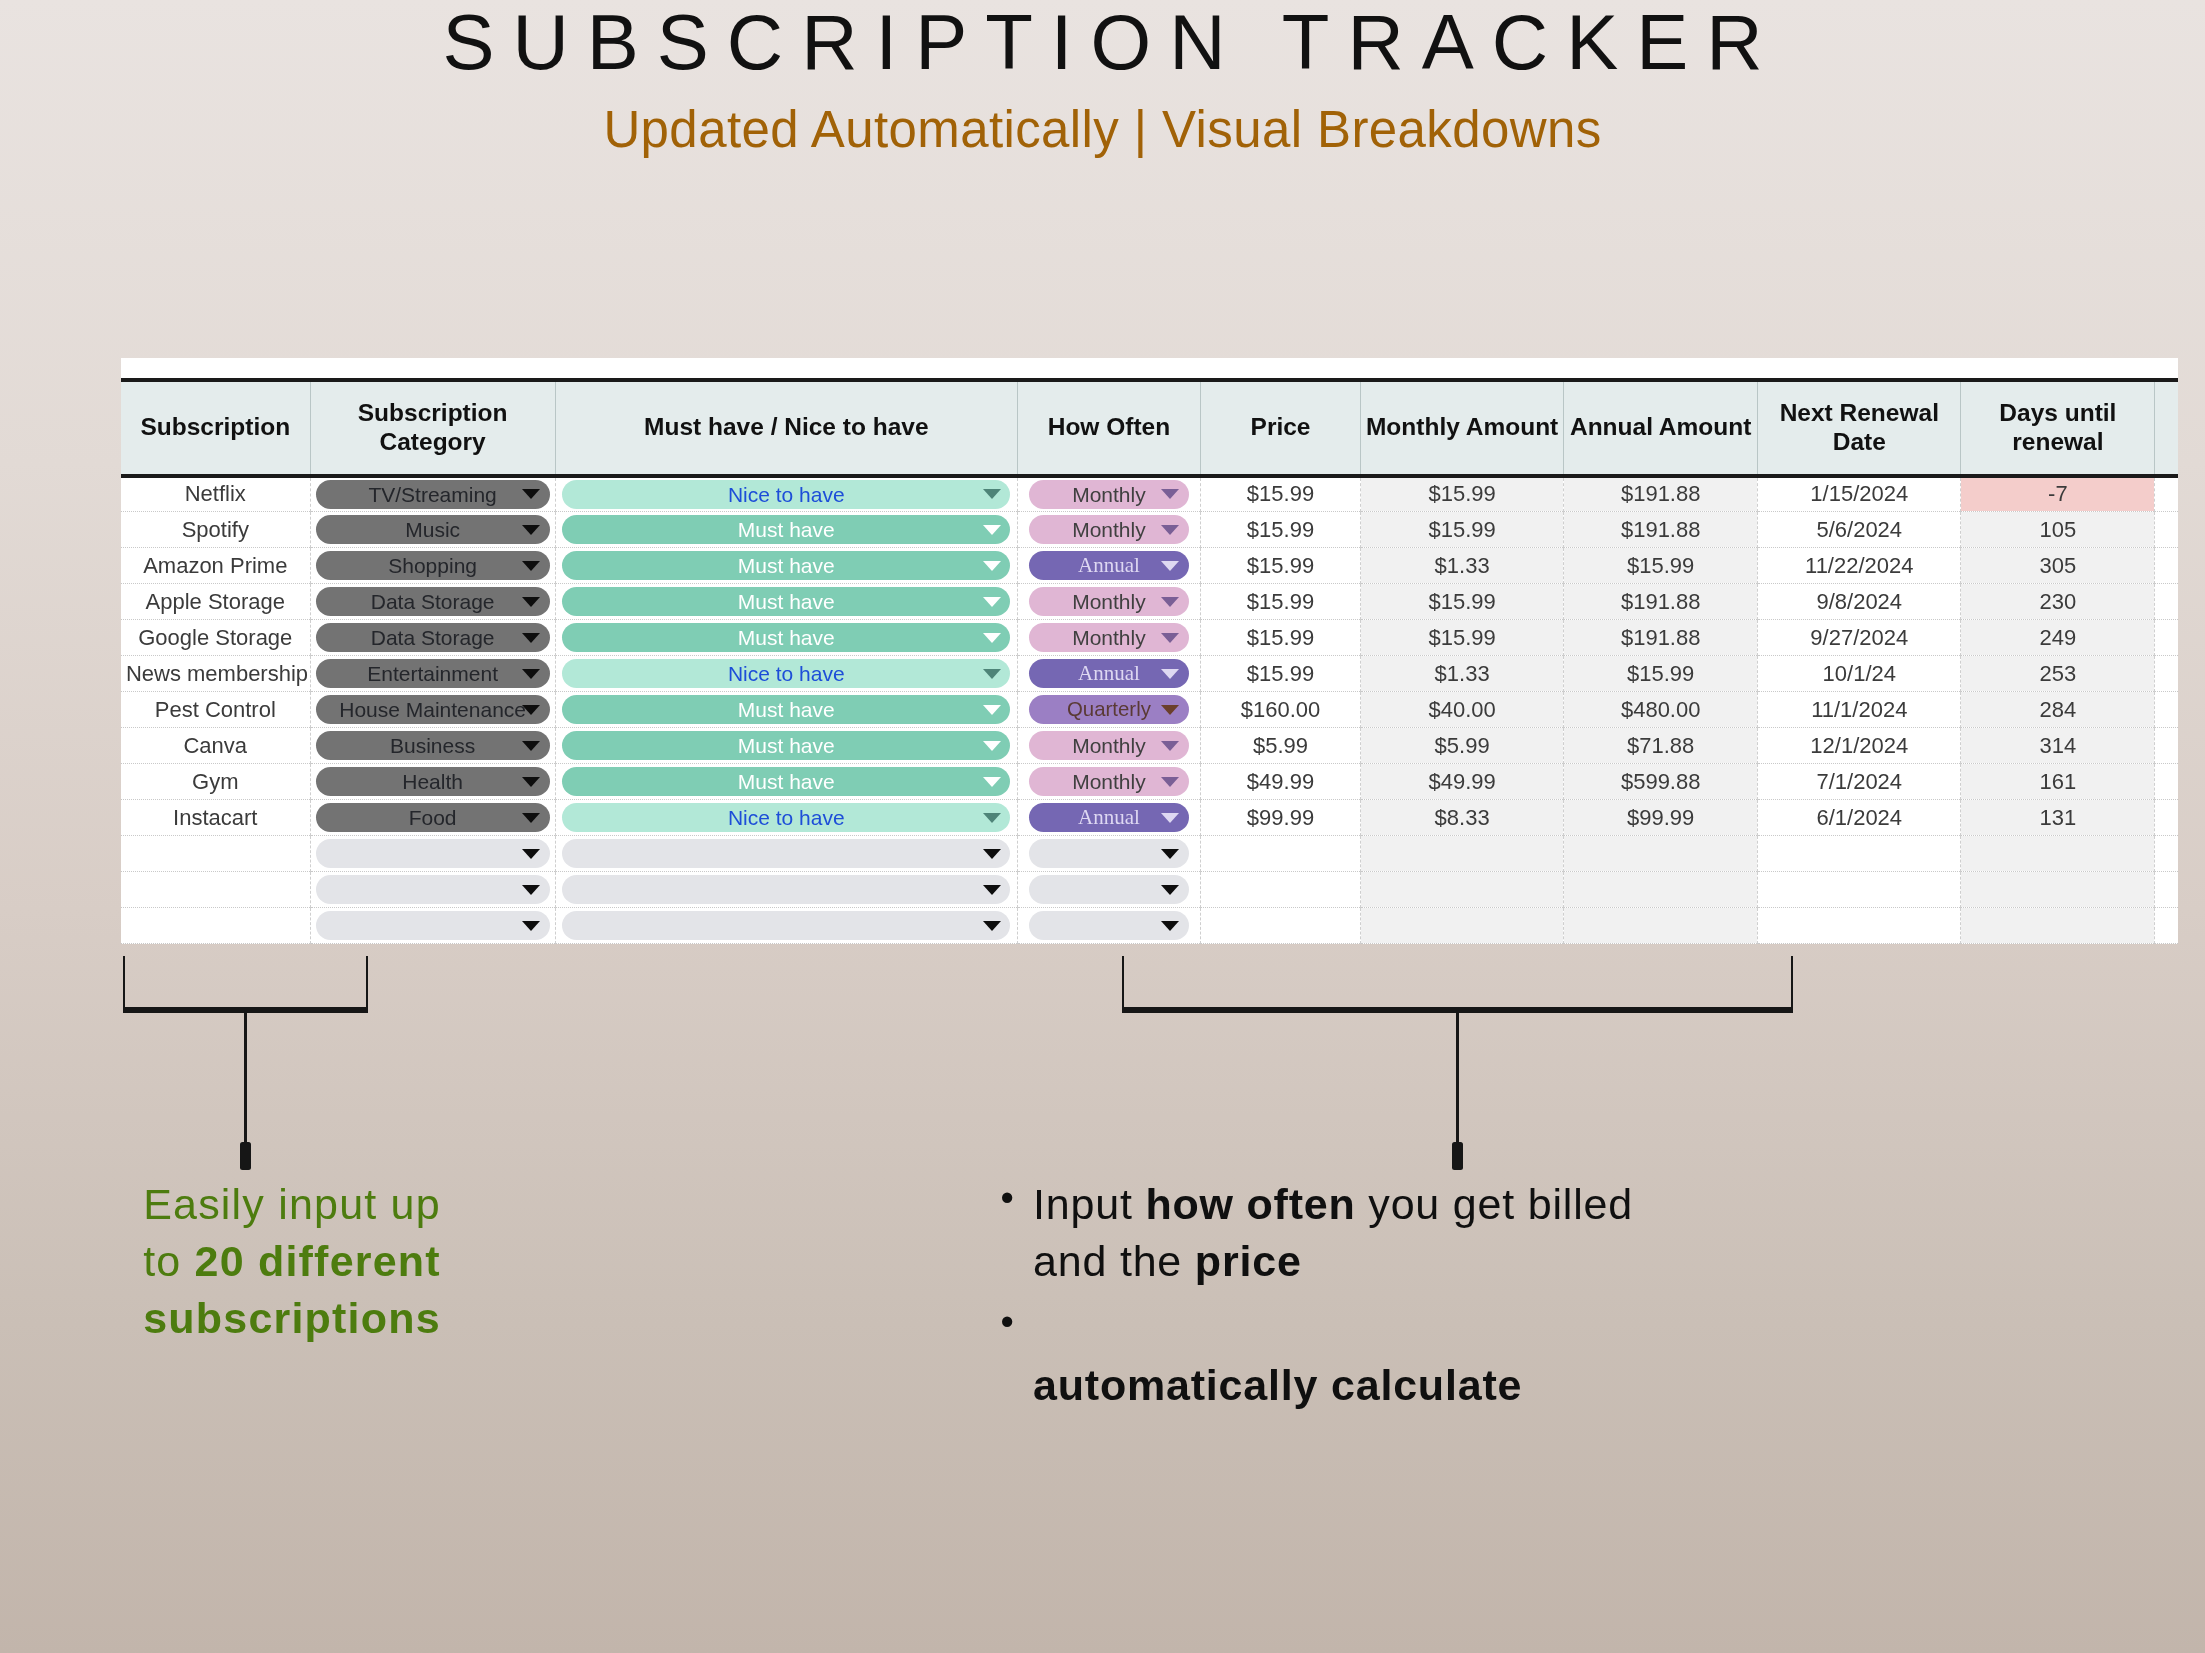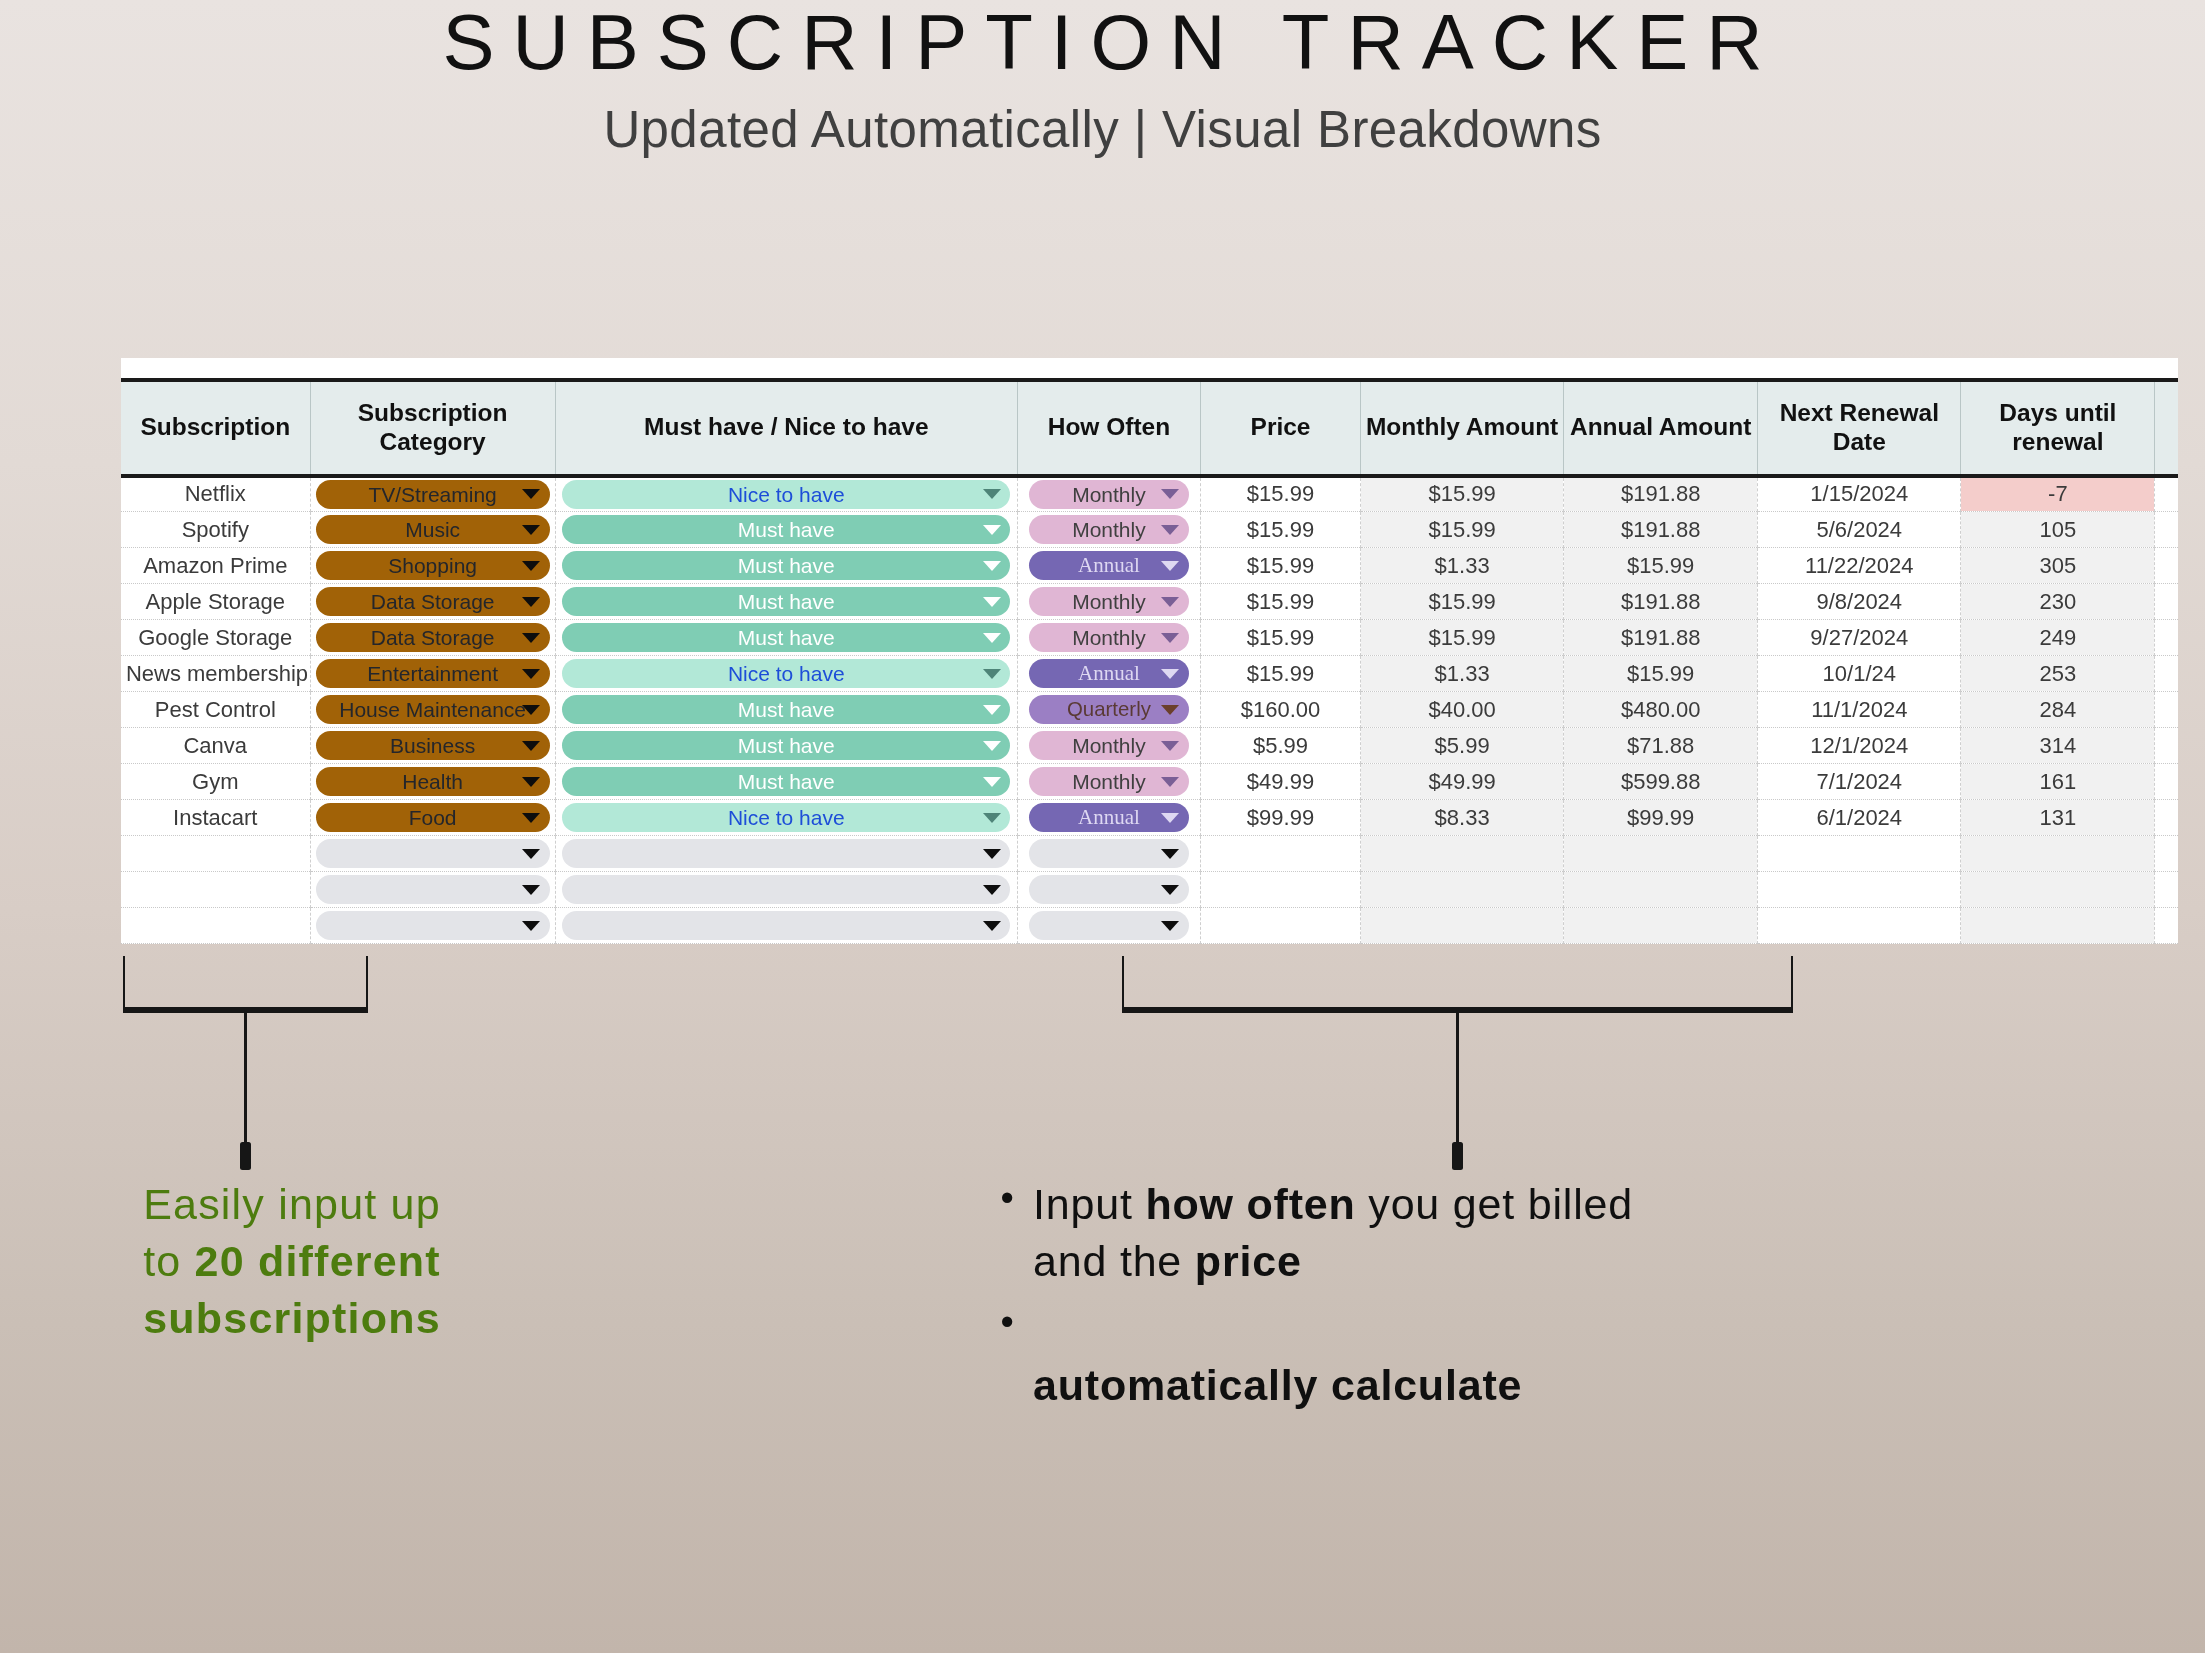--- a/index.html
+++ b/index.html
@@ -22,21 +22,21 @@
     letter-spacing: 18px;
     color: #111111;
     line-height: 1.1;
     text-indent: 18px;
   }
 
   .hero-sub {
     margin-top: 14.7px;
     font-size: 51px;
     font-weight: 400;
-    color: #404040;
+    color: #a16207;
     letter-spacing: 0.4px;
   }
 
   
   .sheet-wrap {
     position: absolute;
     left: 121px;
     top: 358px;
     width: 2057px;
     background: #ffffff;
@@ -116,21 +116,21 @@
     position: absolute;
     right: 9.8px;
     top: 50%;
     transform: translateY(-50%);
     width: 0; height: 0;
     border-left: 9px solid transparent;
     border-right: 9px solid transparent;
     border-top: 10.6px solid currentColor;
   }
 
-  .pill-cat   { background: #a16207; color: #1d1d1d; width: 234px; }
+  .pill-cat   { background: #737373; color: #1d1d1d; width: 234px; }
   .pill-cat .label { color: #24262b; }
   .pill-cat .caret { color: #0d0d0d; }
 
   .pill-nice  { background: #b2e8d7; color: #1d4ed8; width: 448px; }
   .pill-nice .caret { color: #4e8478; }
 
   .pill-must  { background: #7fcdb4; color: #ffffff; width: 448px; }
   .pill-must .caret { color: #ffffff; }
 
   .pill-monthly   { background: #e0b6d4; color: #404040; width: 160px; padding: 0 18px; }

